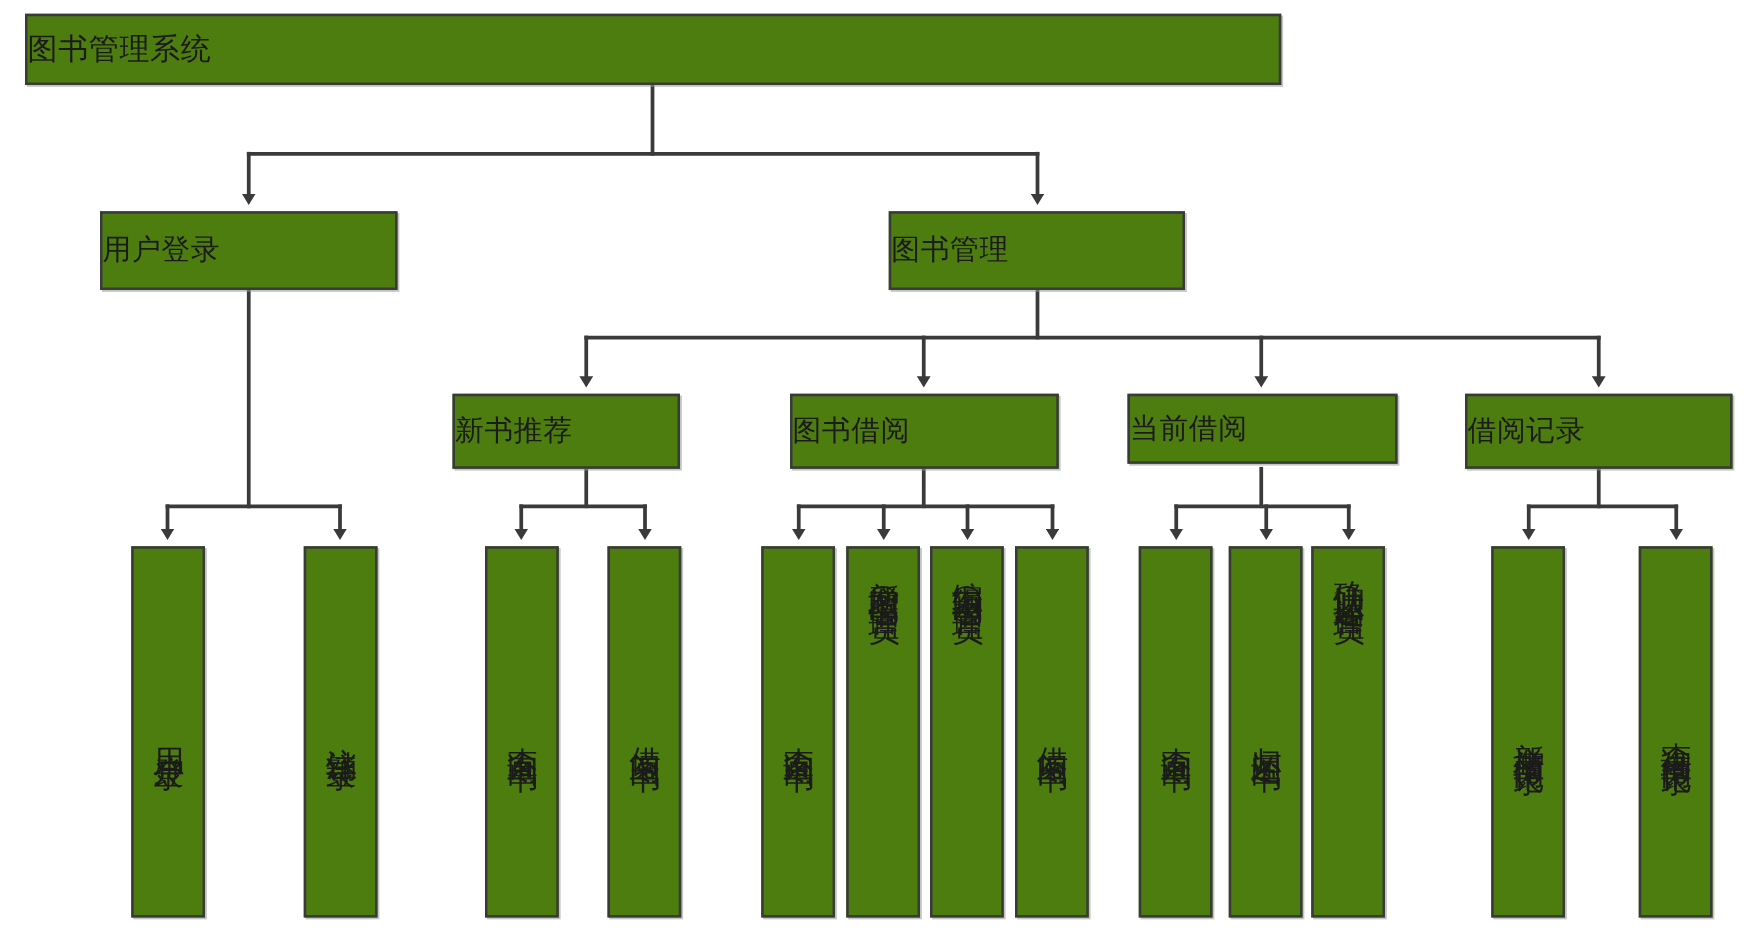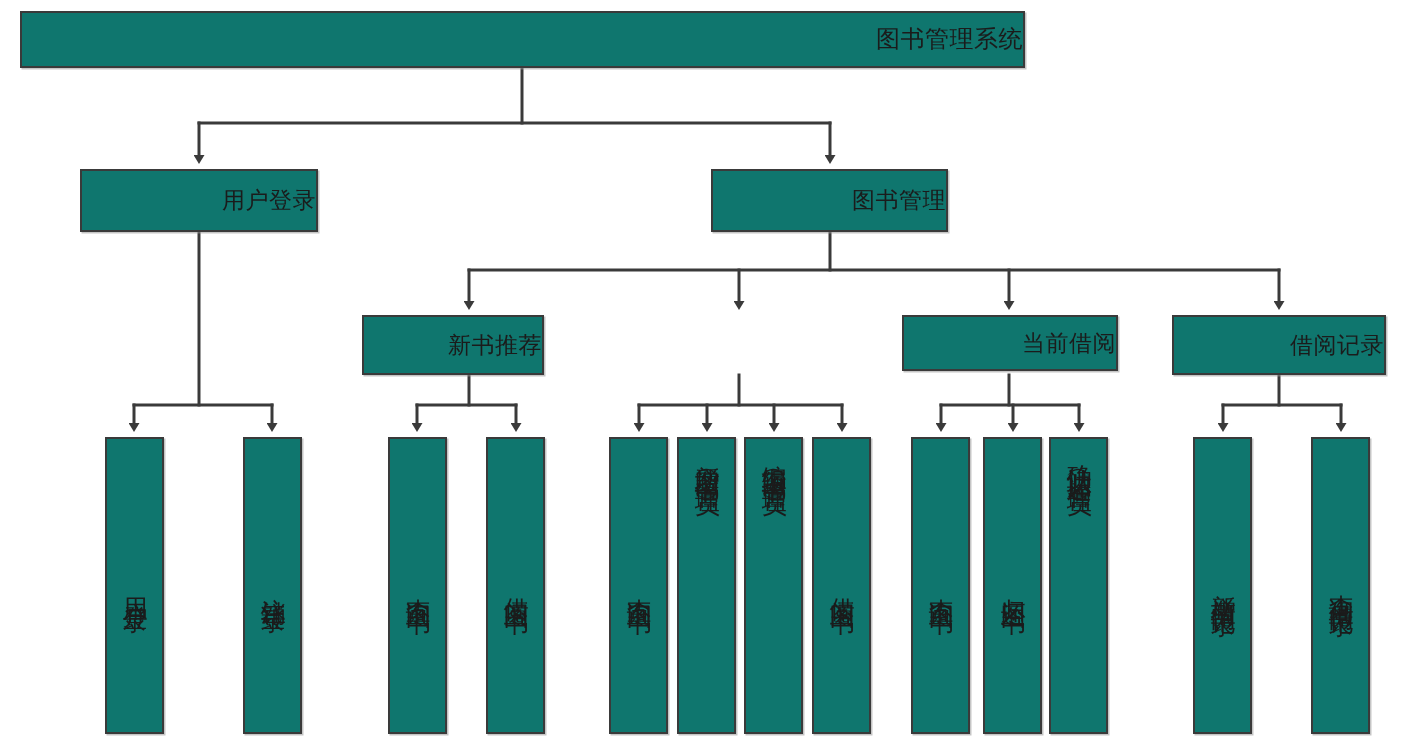--- a/index.html
+++ b/index.html
@@ -21,25 +21,25 @@
     position: absolute;
     left: 0;
     top: 0;
     width: 1405px;
     height: 747px;
     pointer-events: none;
   }
   .node {
     position: absolute;
     box-sizing: border-box;
-    background: #0f766e;
+    background: #4d7c0f;
     border: 2.5px solid #3a3a3a;
     display: flex;
     align-items: center;
-    justify-content: flex-end;
+    justify-content: flex-start;
     color: #1b1b1b;
     box-shadow: 1.5px 1.5px 0 rgba(150,150,150,0.55);
   }
   .node-label {
     display: block;
     text-align: center;
     line-height: 1.22;
     white-space: nowrap;
   }
   
@@ -136,20 +136,23 @@
   <div class="node horizontal" id="node-l2-0" style="left: 80px; top: 169px; width: 238px; height: 63px;">
     <span class="node-label">用户登录</span>
   </div>
   <div class="node horizontal" id="node-l2-1" style="left: 711px; top: 169px; width: 237px; height: 63px;">
     <span class="node-label">图书管理</span>
   </div>
 
   <div class="node horizontal" id="node-l3-0" style="left: 362px; top: 315px; width: 182px; height: 60px;">
     <span class="node-label">新书推荐</span>
   </div>
+  <div class="node horizontal" id="node-l3-1" style="left: 632px; top: 315px; width: 215px; height: 60px;">
+    <span class="node-label">图书借阅</span>
+  </div>
   <div class="node horizontal" id="node-l3-2" style="left: 902px; top: 315px; width: 216px; height: 56px;">
     <span class="node-label">当前借阅</span>
   </div>
   <div class="node horizontal" id="node-l3-3" style="left: 1172px; top: 315px; width: 214px; height: 60px;">
     <span class="node-label">借阅记录</span>
   </div>
 
   <div class="node vertical mid" id="node-leaf-0" style="left: 105px; top: 437px; width: 59px; height: 297px;">
     <span class="node-label">用户登录</span>
   </div>

